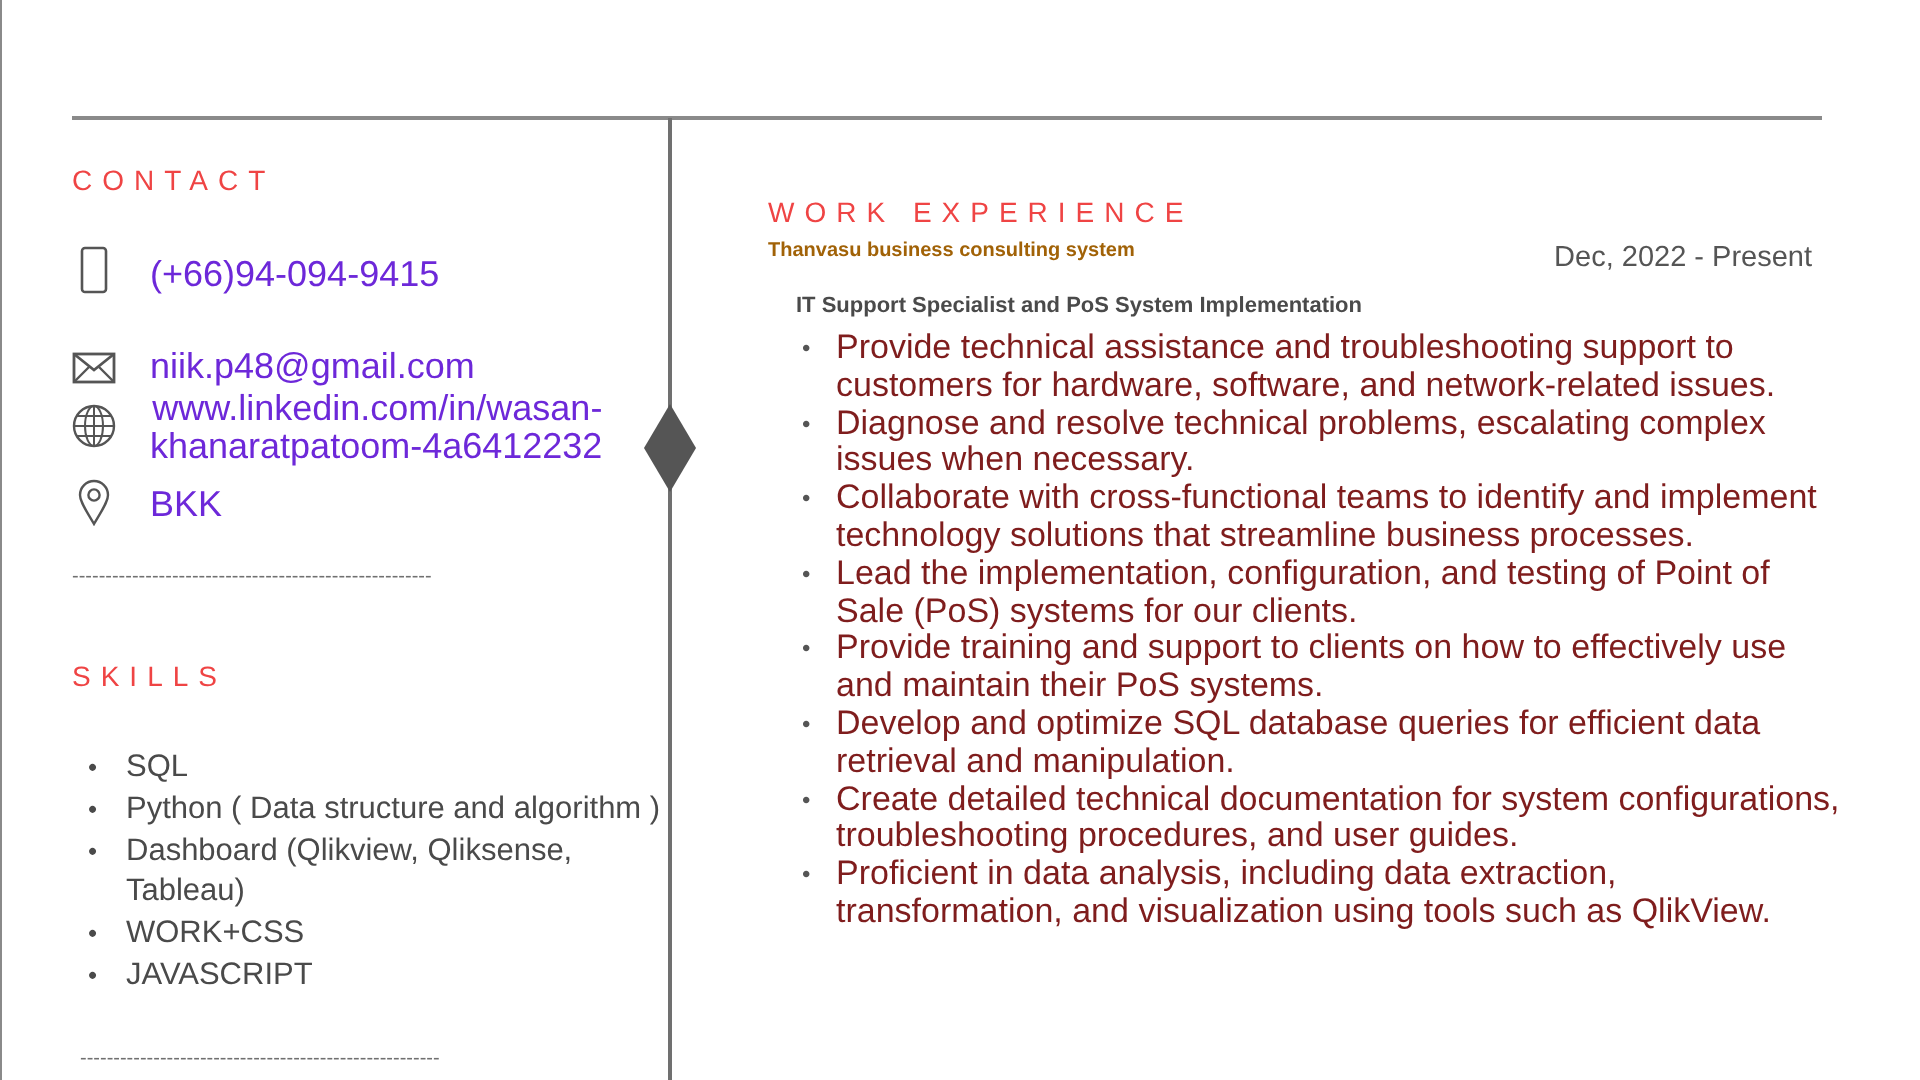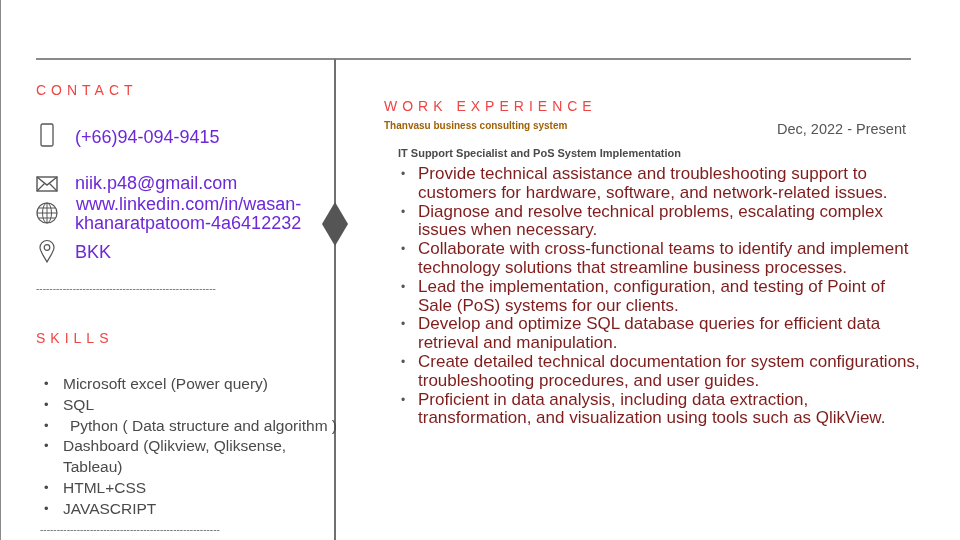--- a/index.html
+++ b/index.html
@@ -92,37 +92,37 @@
       </svg>
   </span>
   <span class="contact-text" style="top:3px;">BKK</span>
 </div>
 
 <div class="dash-sep" style="left:36px; top:283px; width:254px;">------------------------------------------------------</div>
 
 <h2 class="section-title" style="left:36px; top:330px;">SKILLS</h2>
 
 <ul class="skills-list">
-  <li>Microsoft excel (Power query)</li>
   <li>SQL</li>
-  <li style="white-space:nowrap;text-align:center;">Python ( Data structure and algorithm )</li>
+  <li style="white-space:nowrap;">Python ( Data structure and algorithm )</li>
   <li style="width:250px;">Dashboard (Qlikview, Qliksense, Tableau)</li>
-  <li>HTML+CSS</li>
+  <li>WORK+CSS</li>
   <li>JAVASCRIPT</li>
 </ul>
 
 <div class="dash-sep" style="left:40px; top:524px; width:254px;">------------------------------------------------------</div>
 
 <h2 class="section-title" style="left:384px; top:98px;">WORK EXPERIENCE</h2>
 
 <div class="company">Thanvasu business consulting system</div>
 <div class="dates">Dec, 2022 - Present</div>
 <div class="role">IT Support Specialist and PoS System Implementation</div>
 
 <ul class="duties">
   <li>Provide technical assistance and troubleshooting support to customers for hardware, software, and network-related issues.</li>
   <li>Diagnose and resolve technical problems, escalating complex issues when necessary.</li>
   <li>Collaborate with cross-functional teams to identify and implement technology solutions that streamline business processes.</li>
   <li>Lead the implementation, configuration, and testing of Point of Sale (PoS) systems for our clients.</li>
+  <li>Provide training and support to clients on how to effectively use and maintain their PoS systems.</li>
   <li>Develop and optimize SQL database queries for efficient data retrieval and manipulation.</li>
   <li>Create detailed technical documentation for system configurations, troubleshooting procedures, and user guides.</li>
   <li>Proficient in data analysis, including data extraction, transformation, and visualization using tools such as QlikView.</li>
 </ul>
 
 </body></html>

